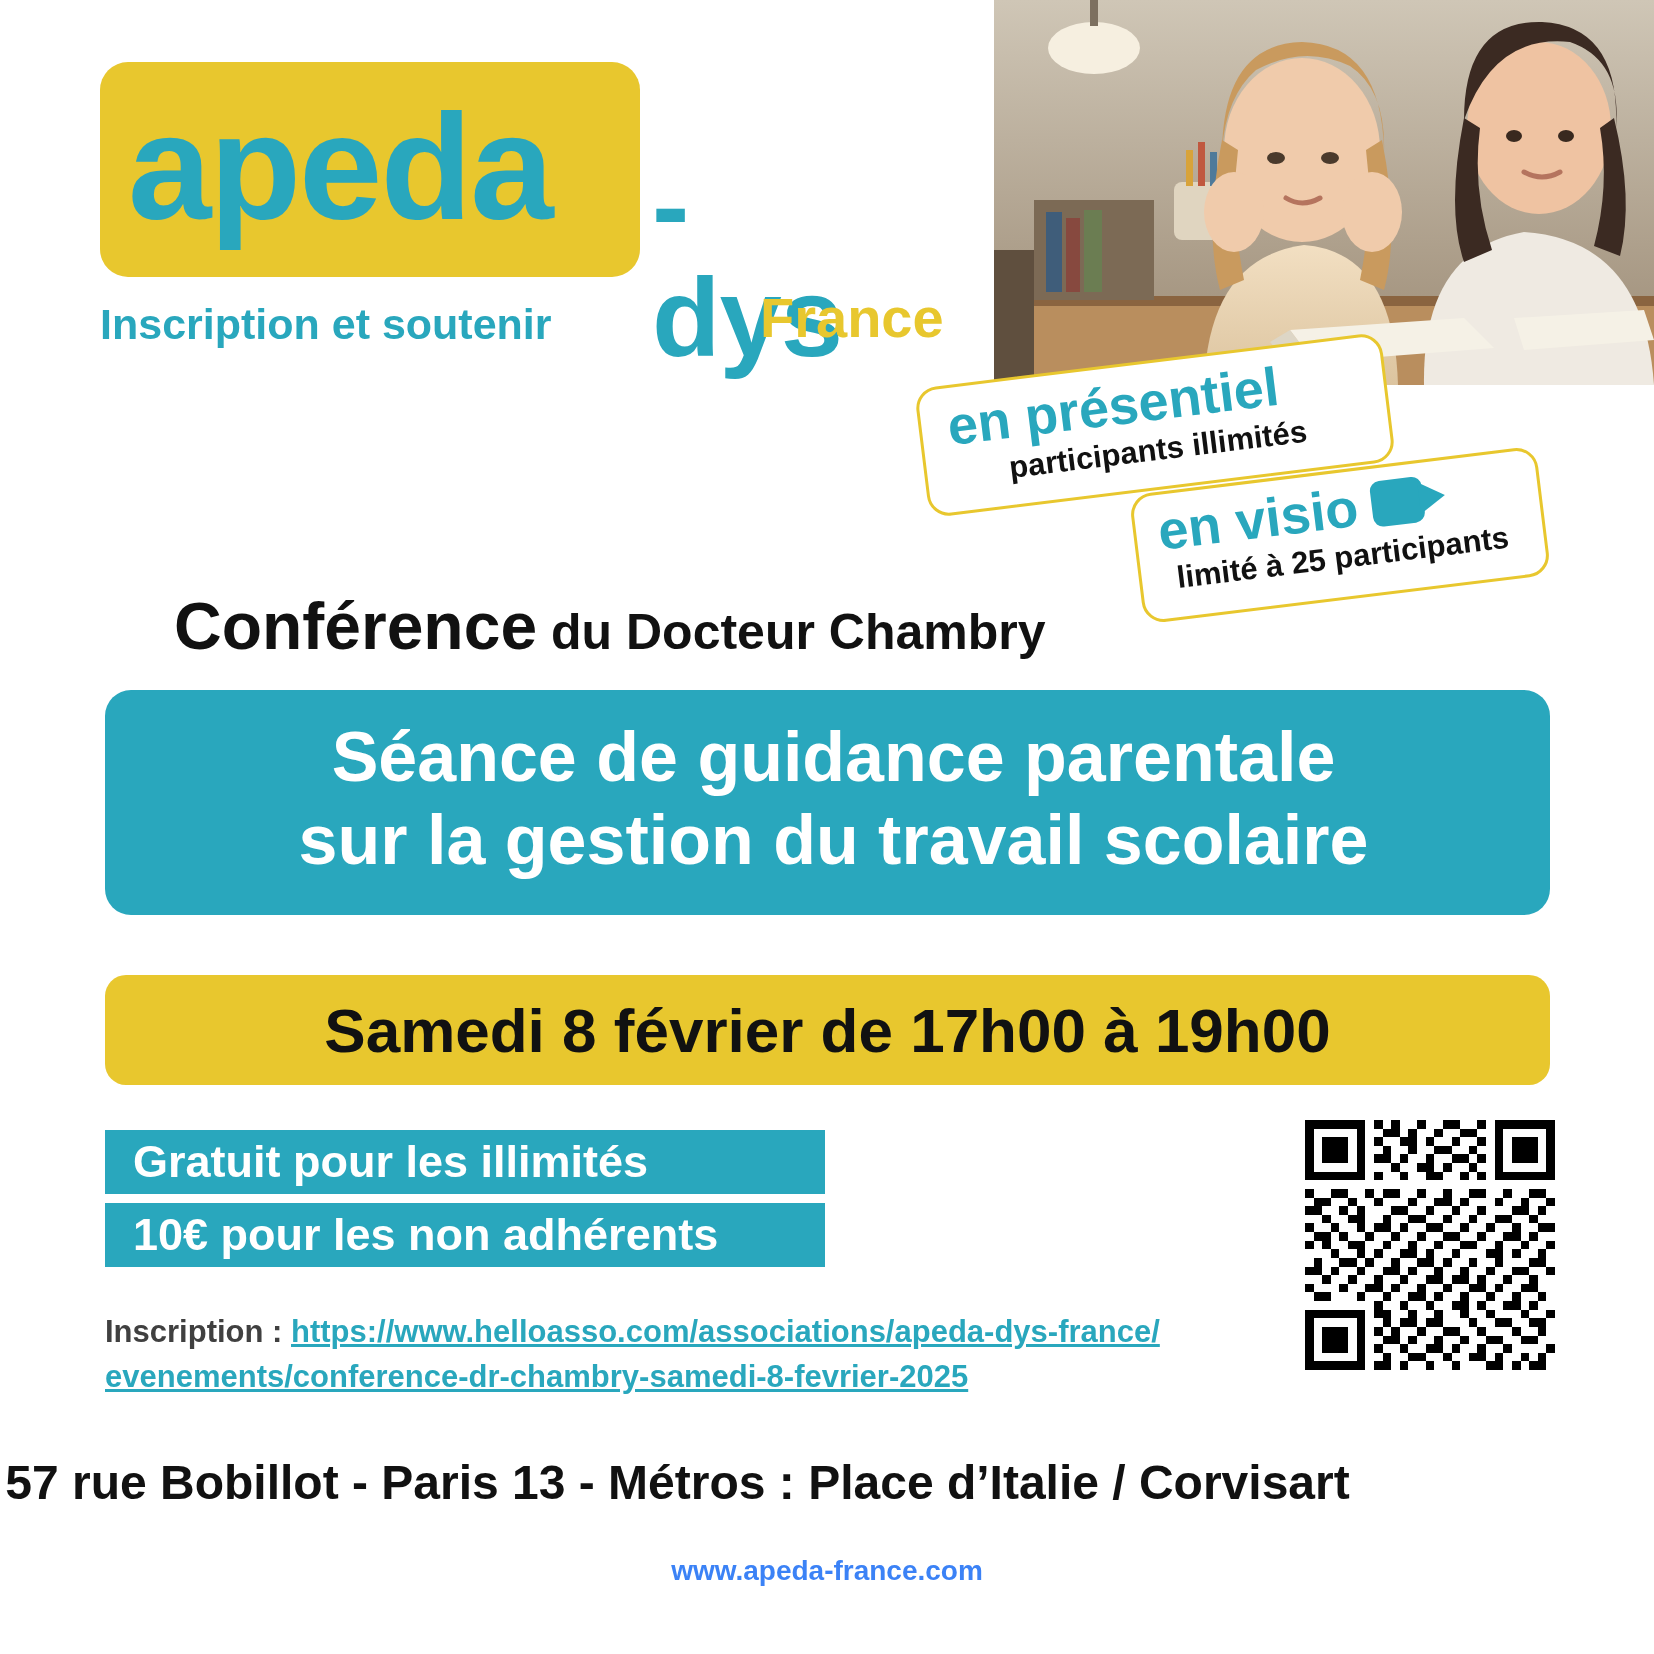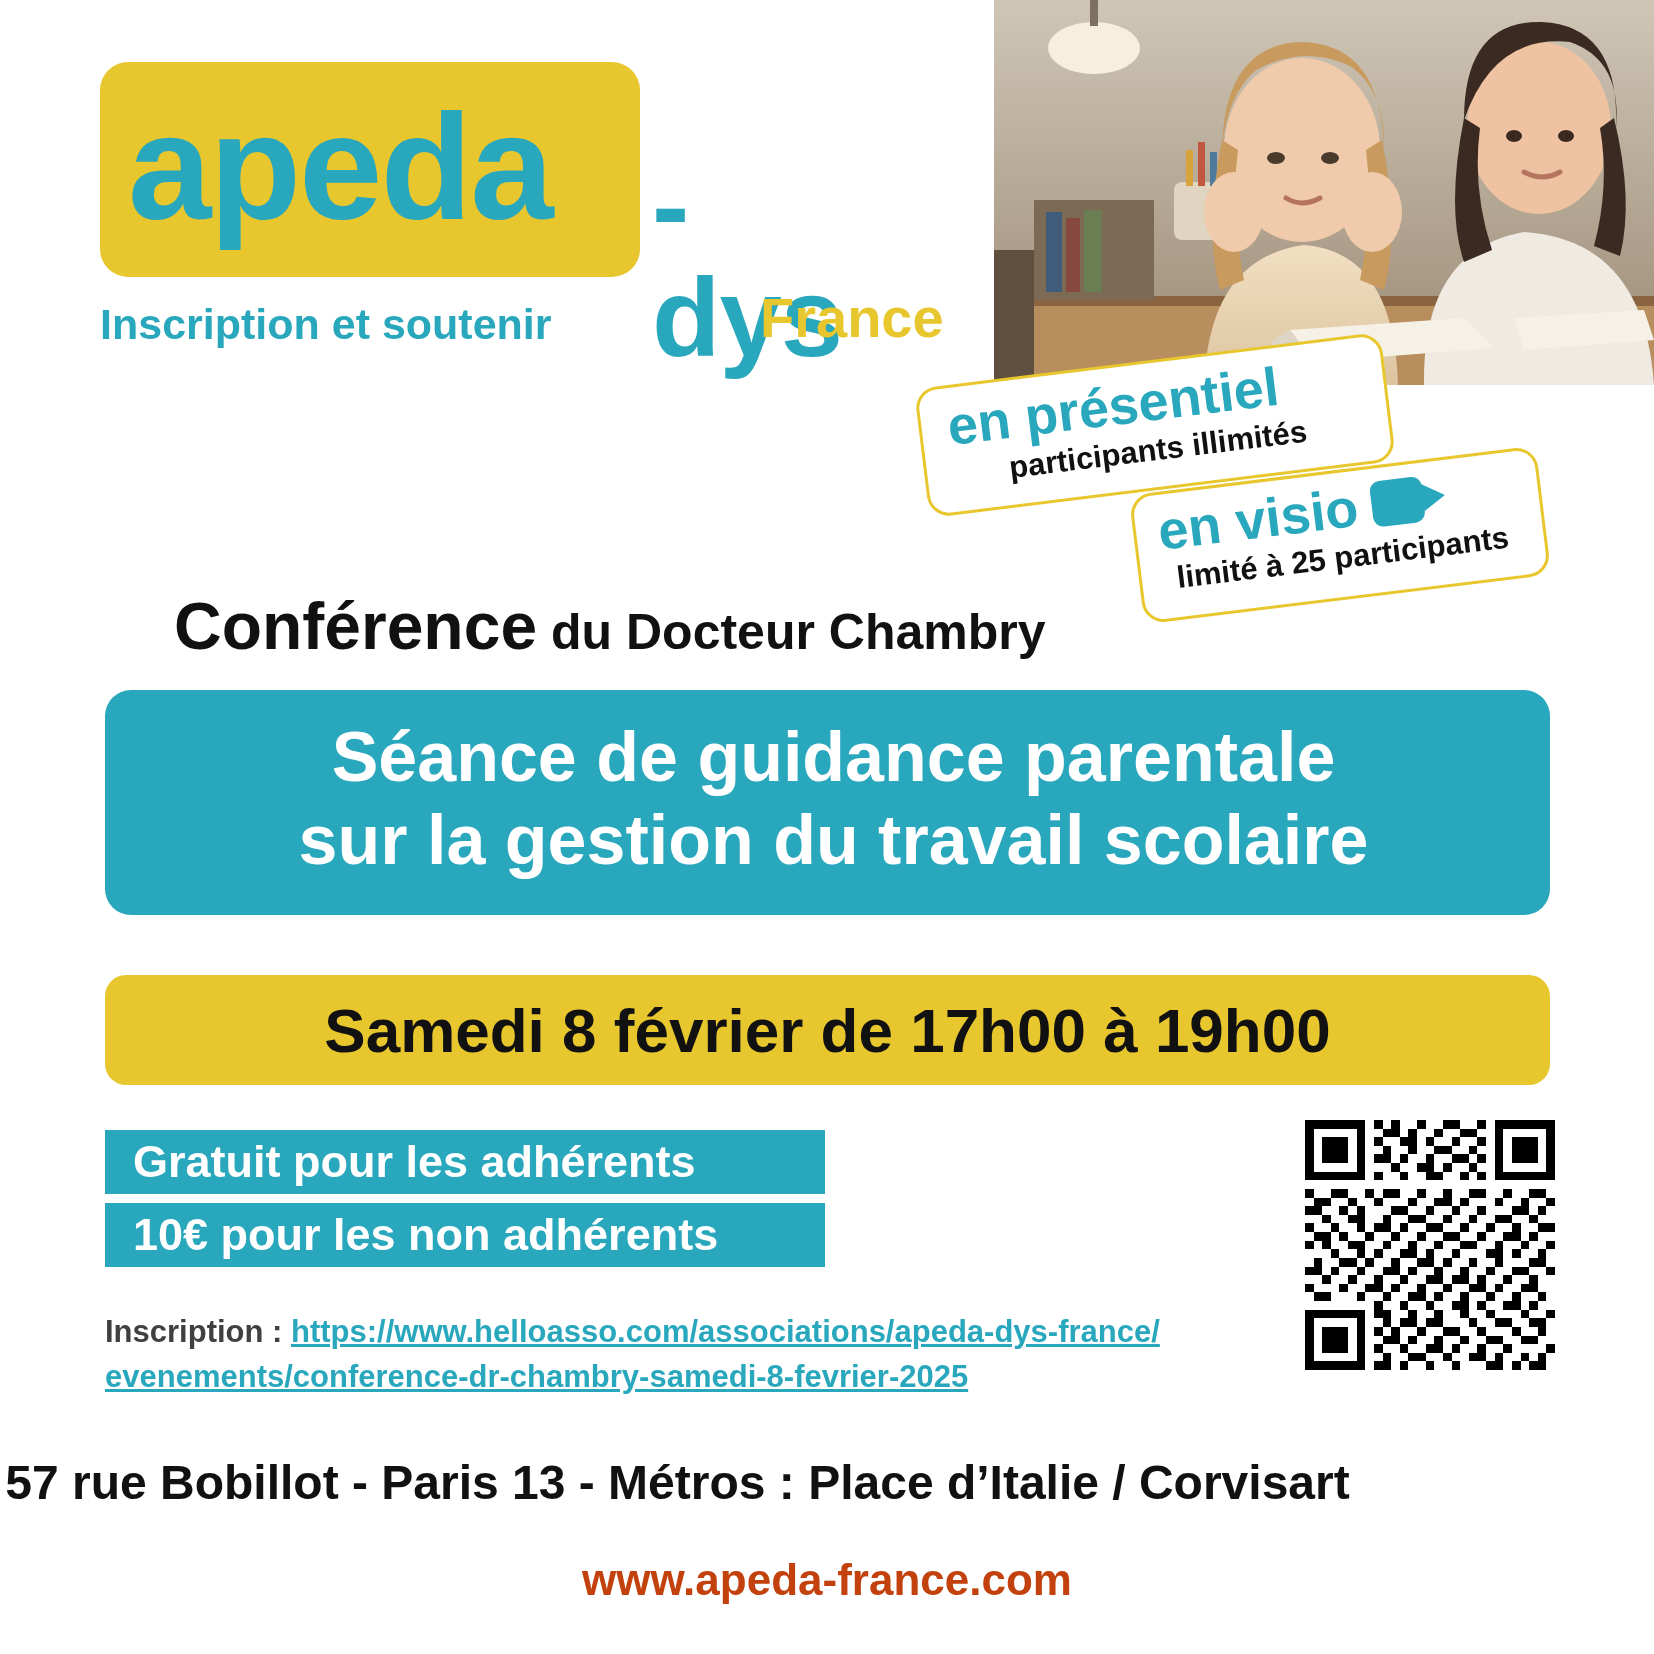--- a/index.html
+++ b/index.html
@@ -266,23 +266,23 @@
     font-weight: bold;
     color: #111111;
     white-space: nowrap;
   }
   .website {
     position: absolute;
     left: 0;
     top: 1555px;
     width: 1654px;
     text-align: center;
-    font-size: 44px;
-    font-weight: bold;
-    color: #c2410c;
+    font-size: 28px;
+    font-weight: bold;
+    color: #3b82f6;
   }
 </style>
 </head>
 <body>
 
 <div id="poster">
 
   <div class="logo-block">
     <div class="logo-badge">
       <div class="logo-word"><span class="c-teal">a</span><span class="c-teal">p</span><span class="c-teal">e</span><span class="c-teal">d</span><span class="c-teal">a</span></div>
@@ -375,21 +375,21 @@
   <div class="headline">
     <div>Séance de guidance parentale</div>
     <div>sur la gestion du travail scolaire</div>
   </div>
 
   <div class="datebar">
     <span>Samedi 8 février de 17h00 à 19h00</span>
   </div>
 
   <div class="price price-1">
-    <span>Gratuit pour les adhérents</span>
+    <span>Gratuit pour les illimités</span>
   </div>
   <div class="price price-2">
     <span>10€ pour les non adhérents</span>
   </div>
 
   <div class="qr">
     <svg viewBox="0 0 29 29" shape-rendering="crispEdges">
       <rect width="29" height="29" fill="#ffffff"></rect>
       <g fill="#000000">
         <rect x="0" y="0" width="7" height="1"></rect>

